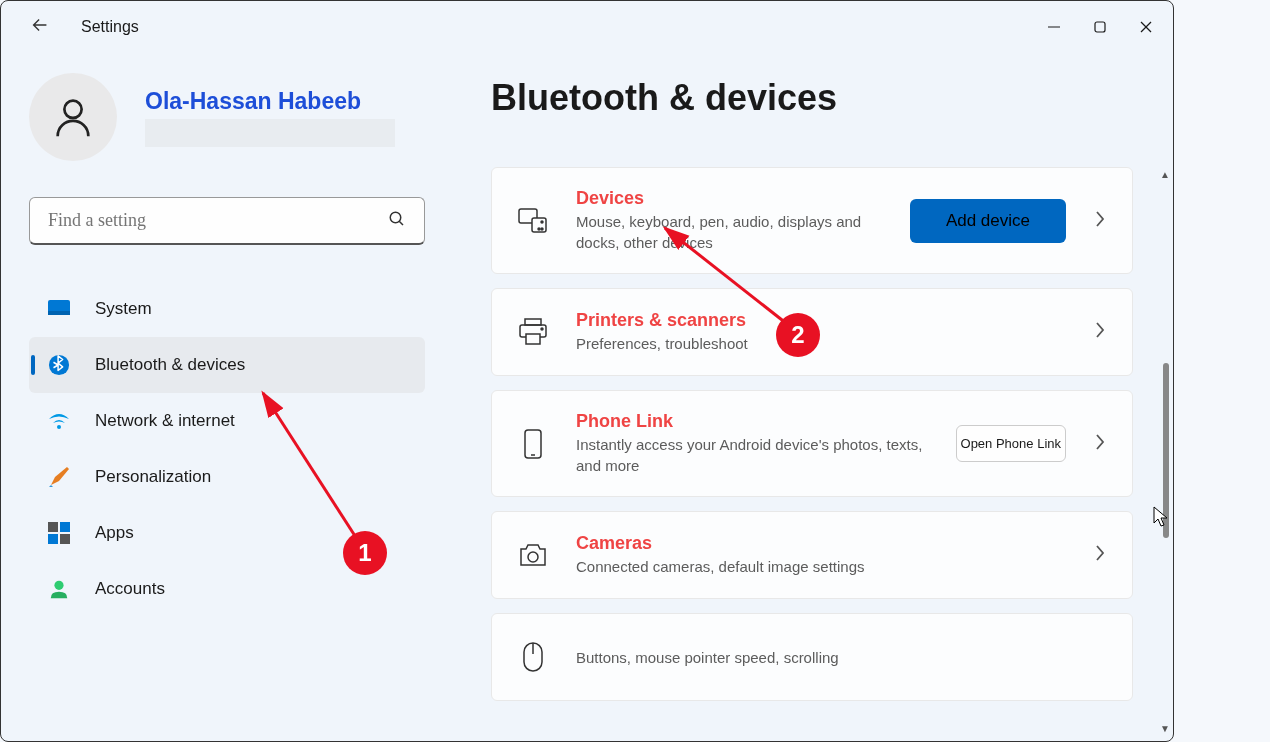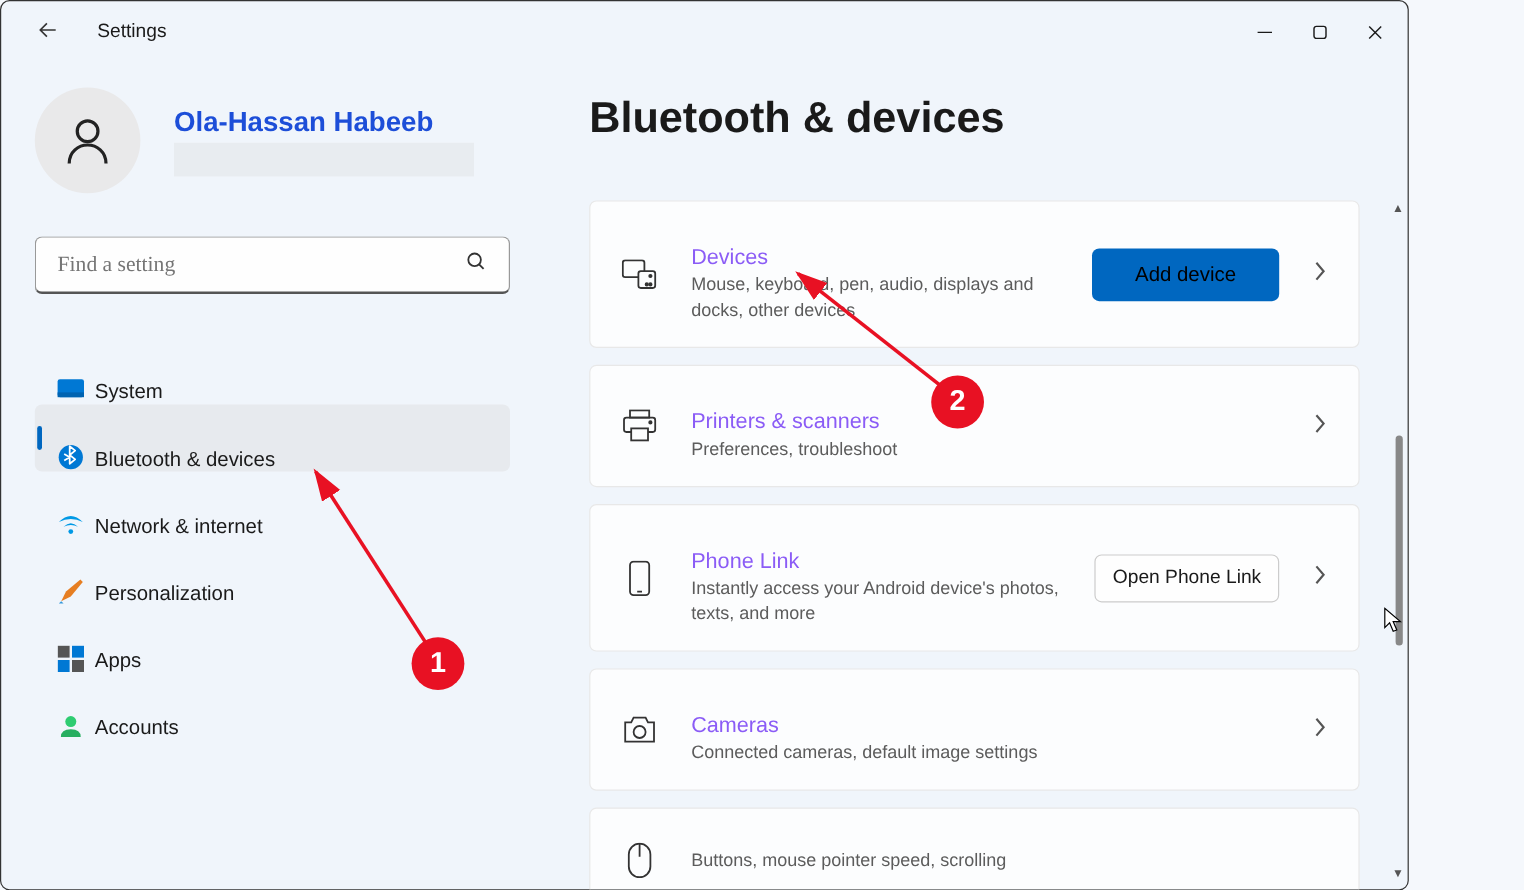--- a/index.html
+++ b/index.html
@@ -17,39 +17,39 @@
   .sidebar { width: 430px; padding: 20px 0 0 28px; flex-shrink: 0; }
   .profile { display: flex; align-items: center; gap: 28px; margin-bottom: 36px; }
   .avatar { width: 88px; height: 88px; border-radius: 50%; background: #e9e9ea; display: flex; align-items: center; justify-content: center; }
   .profile-name { font-size: 23px; font-weight: 600; color: #1d4ed8; }
   .profile-sub { width: 250px; height: 28px; background: #e8ecf0; margin-top: 4px; }
 
   .search-box { width: 396px; height: 48px; background: #fefefe; border: 1px solid #999; border-bottom: 2px solid #555; border-radius: 6px; display: flex; align-items: center; padding: 0 18px; margin-bottom: 36px; }
   .search-input { flex: 1; border: none; outline: none; font-size: 18px; color: #555; background: transparent; font-family: Liberation Serif, serif; }
 
   .nav { list-style: none; }
-  .nav-item { width: 396px; height: 56px; display: flex; align-items: flex-end; gap: 8px; padding: 0 18px; border-radius: 6px; cursor: pointer; position: relative; }
+  .nav-item { width: 396px; height: 56px; display: flex; align-items: center; gap: 24px; padding: 0 18px; border-radius: 6px; cursor: pointer; position: relative; }
   .nav-item.active { background: #e7eaee; }
   .nav-item.active::before { content: ""; position: absolute; left: 2px; top: 18px; bottom: 18px; width: 4px; background: #0067c0; border-radius: 2px; }
   .nav-icon { width: 24px; height: 24px; display: flex; align-items: center; justify-content: center; }
   .nav-label { font-size: 17px; color: #1a1a1a; }
 
   .main { flex: 1; padding: 24px 40px 0 60px; }
   .page-title { font-size: 36px; font-weight: 600; color: #1a1a1a; margin-bottom: 48px; }
 
   .cards { display: flex; flex-direction: column; gap: 14px; }
   .card { background: #fcfdfe; border: 1px solid #e8e8e8; border-radius: 6px; display: flex; align-items: center; padding: 20px 26px; gap: 28px; min-height: 88px; }
   .card-icon { width: 30px; height: 30px; display: flex; align-items: center; justify-content: center; flex-shrink: 0; }
   .card-text { flex: 1; }
-  .card-title { font-size: 18px; font-weight: 400; color: #8b5cf6; margin-bottom: 2px; margin-top: 16px; }
+  .card-title { font-size: 18px; font-weight: 700; color: #ef4444; margin-bottom: 2px; }
   .card-sub { font-size: 15px; color: #5c5c5c; line-height: 1.4; }
   .card-tall .card-text { max-width: 370px; }
 
   .btn-primary { background: #0067c0; color: #000000; border: none; border-radius: 6px; padding: 12px 36px; font-size: 17px; font-weight: 400; cursor: pointer; }
-  .btn-secondary { background: #fefefe; color: #1a1a1a; border: 1px solid #ccc; border-radius: 6px; padding: 10px 14px; font-size: 16px; cursor: pointer; }
+  .btn-secondary { background: #fefefe; color: #1a1a1a; border: 1px solid #ccc; border-radius: 6px; padding: 10px 4px; font-size: 13px; cursor: pointer; }
 
   .chev { flex-shrink: 0; }
   .scrollbar-thumb { position: absolute; right: 4px; top: 362px; width: 6px; height: 175px; background: #888; border-radius: 3px; }
   .scroll-arrow { position: absolute; right: 2px; width: 12px; height: 12px; color: #555; font-size: 10px; text-align:center; }
   .scroll-arrow.up { top: 168px; }
   .scroll-arrow.down { bottom: 6px; }
 
   
   .badge { position: absolute; width: 44px; height: 44px; border-radius: 50%; background: #e81123; color: #fff; display: flex; align-items: center; justify-content: center; font-size: 24px; font-weight: 600; z-index: 50; }
   .arrow-svg { position: absolute; z-index: 49; pointer-events: none; }

